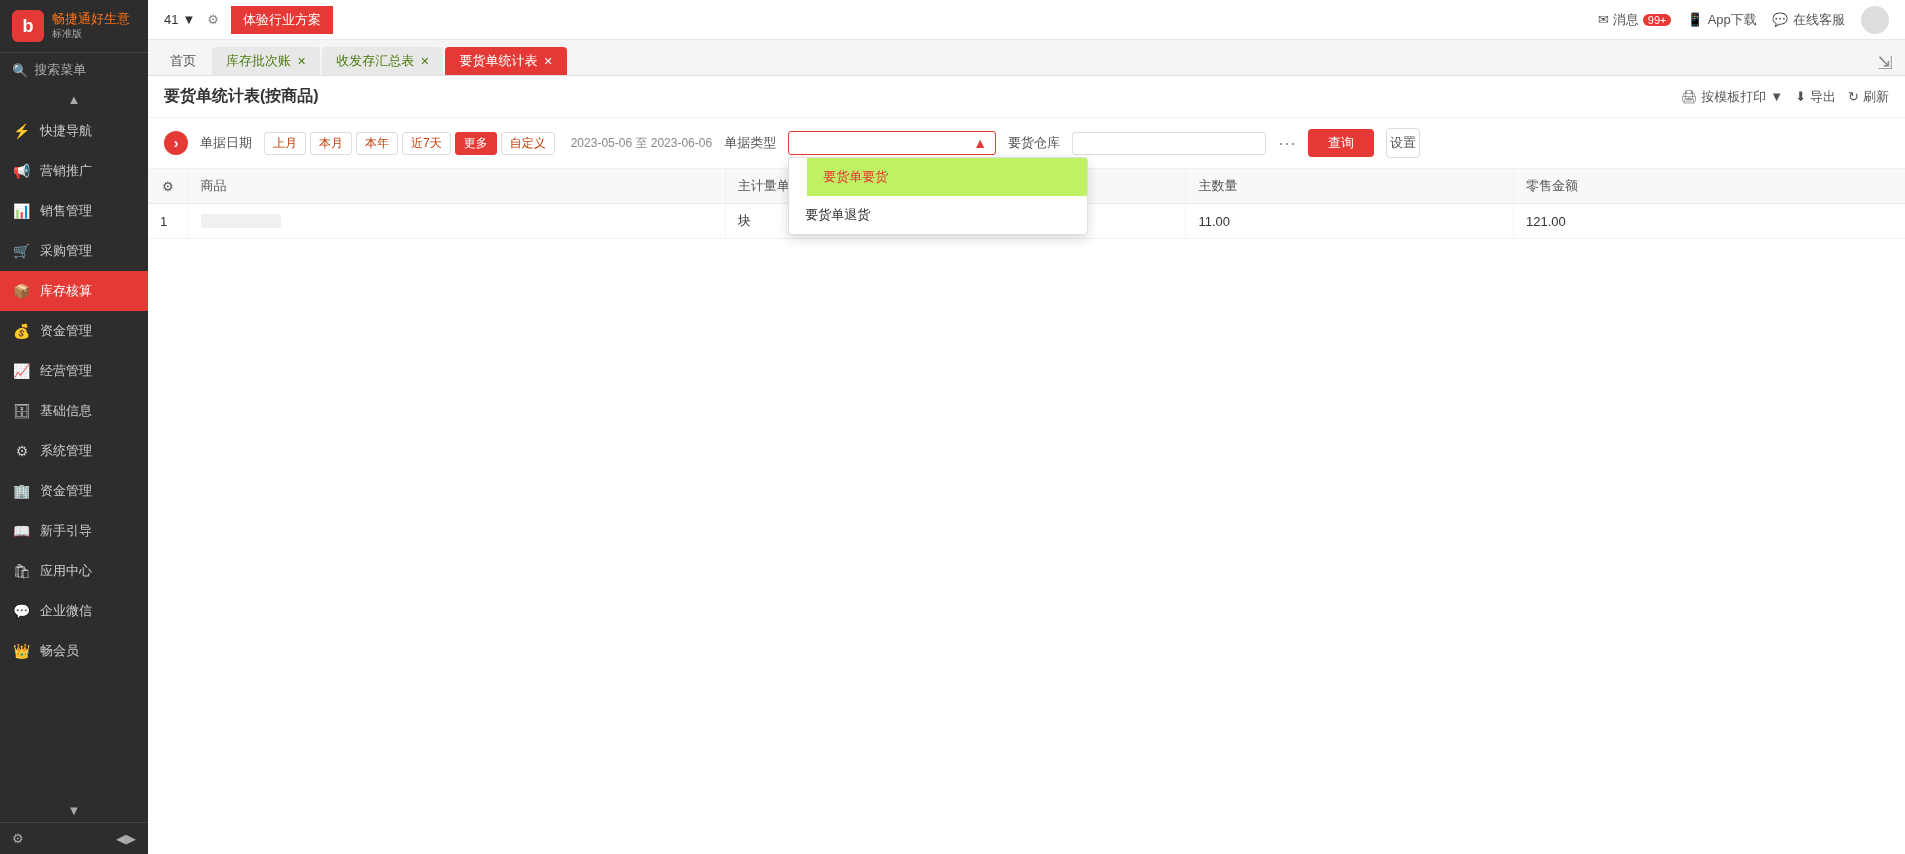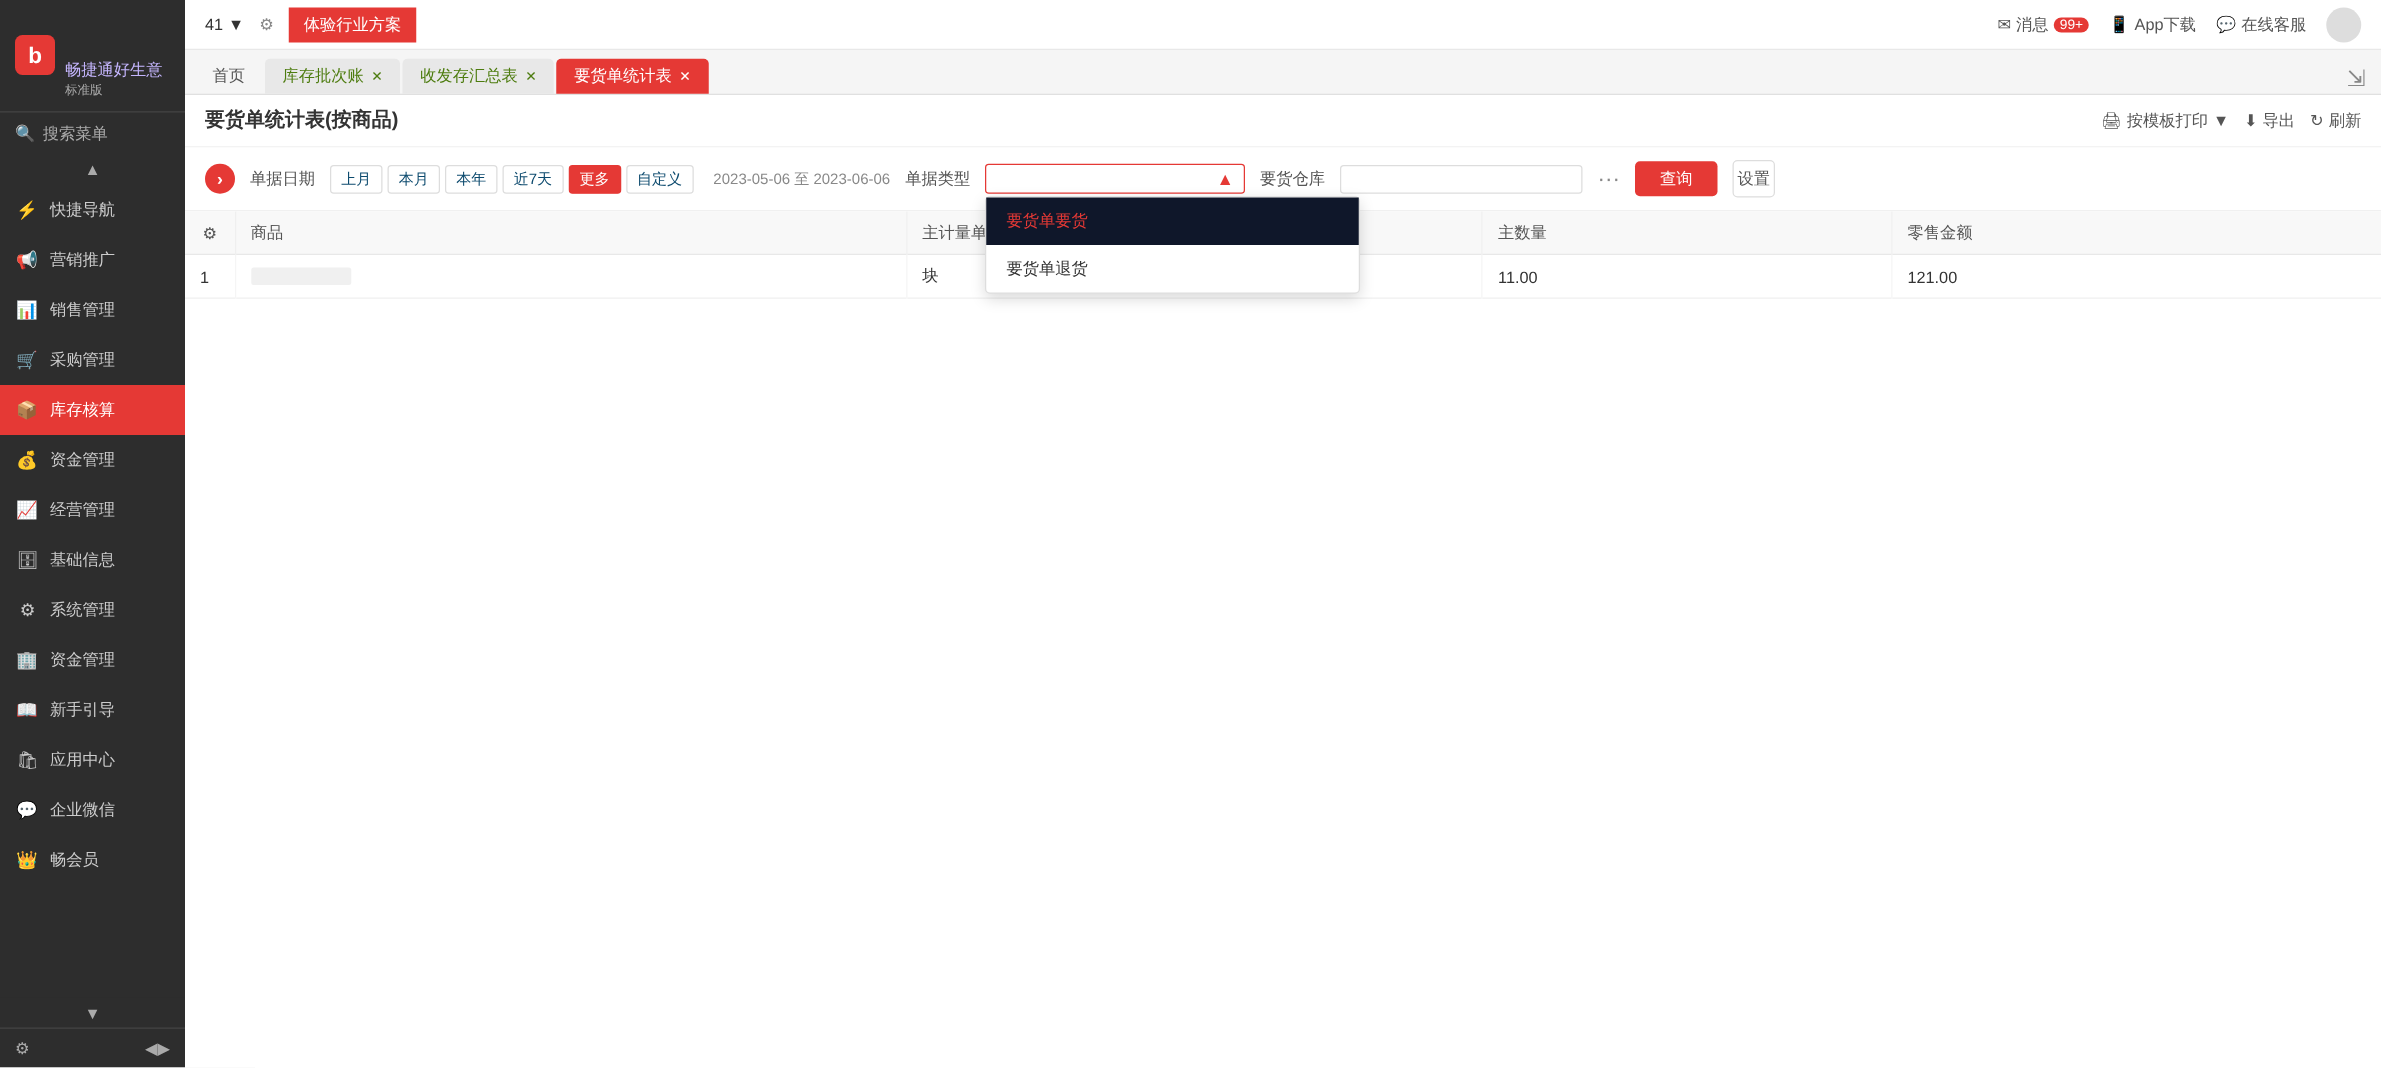--- a/index.html
+++ b/index.html
@@ -31,22 +31,21 @@
       display: flex;
       align-items: center;
       justify-content: center;
       color: #fff;
       font-weight: bold;
       font-size: 18px;
     }
     .sidebar-logo .logo-text {
       font-size: 13px;
       line-height: 1.3;
-      color: #c4b5fd;
-      margin-top: 38px;
+      color: #f97316;
     }
     .sidebar-logo .logo-sub {
       font-size: 10px;
       color: #aaa;
     }
     .sidebar-search {
       display: flex;
       align-items: center;
       gap: 6px;
       padding: 8px 12px;
@@ -286,21 +285,21 @@
       display: flex;
       align-items: center;
       gap: 4px;
     }
     .date-btn {
       padding: 2px 8px;
       border: 1px solid #ddd;
       border-radius: 3px;
       cursor: pointer;
       font-size: 12px;
-      color: #0c4a6e;
+      color: #c2410c;
       background: #fff;
     }
     .date-btn.more {
       background: #e53935;
       color: #fff;
       border-color: #e53935;
     }
     .date-range {
       font-size: 12px;
       color: #888;
@@ -370,21 +369,21 @@
       border-radius: 4px;
       box-shadow: 0 4px 12px rgba(0,0,0,0.15);
       z-index: 100;
     }
     .dropdown-item {
       padding: 10px 16px;
       cursor: pointer;
       font-size: 13px;
       color: #333;
     }
-    .dropdown-item.selected { background: #0f172a; color: #e53935; }
+    .dropdown-item.selected { background: #bef264; color: #e53935; margin-left: 18px; }
 
     
     .table-container {
       flex: 1;
       overflow-y: auto;
       background: #fff;
     }
     table {
       width: 100%;
       border-collapse: collapse;

